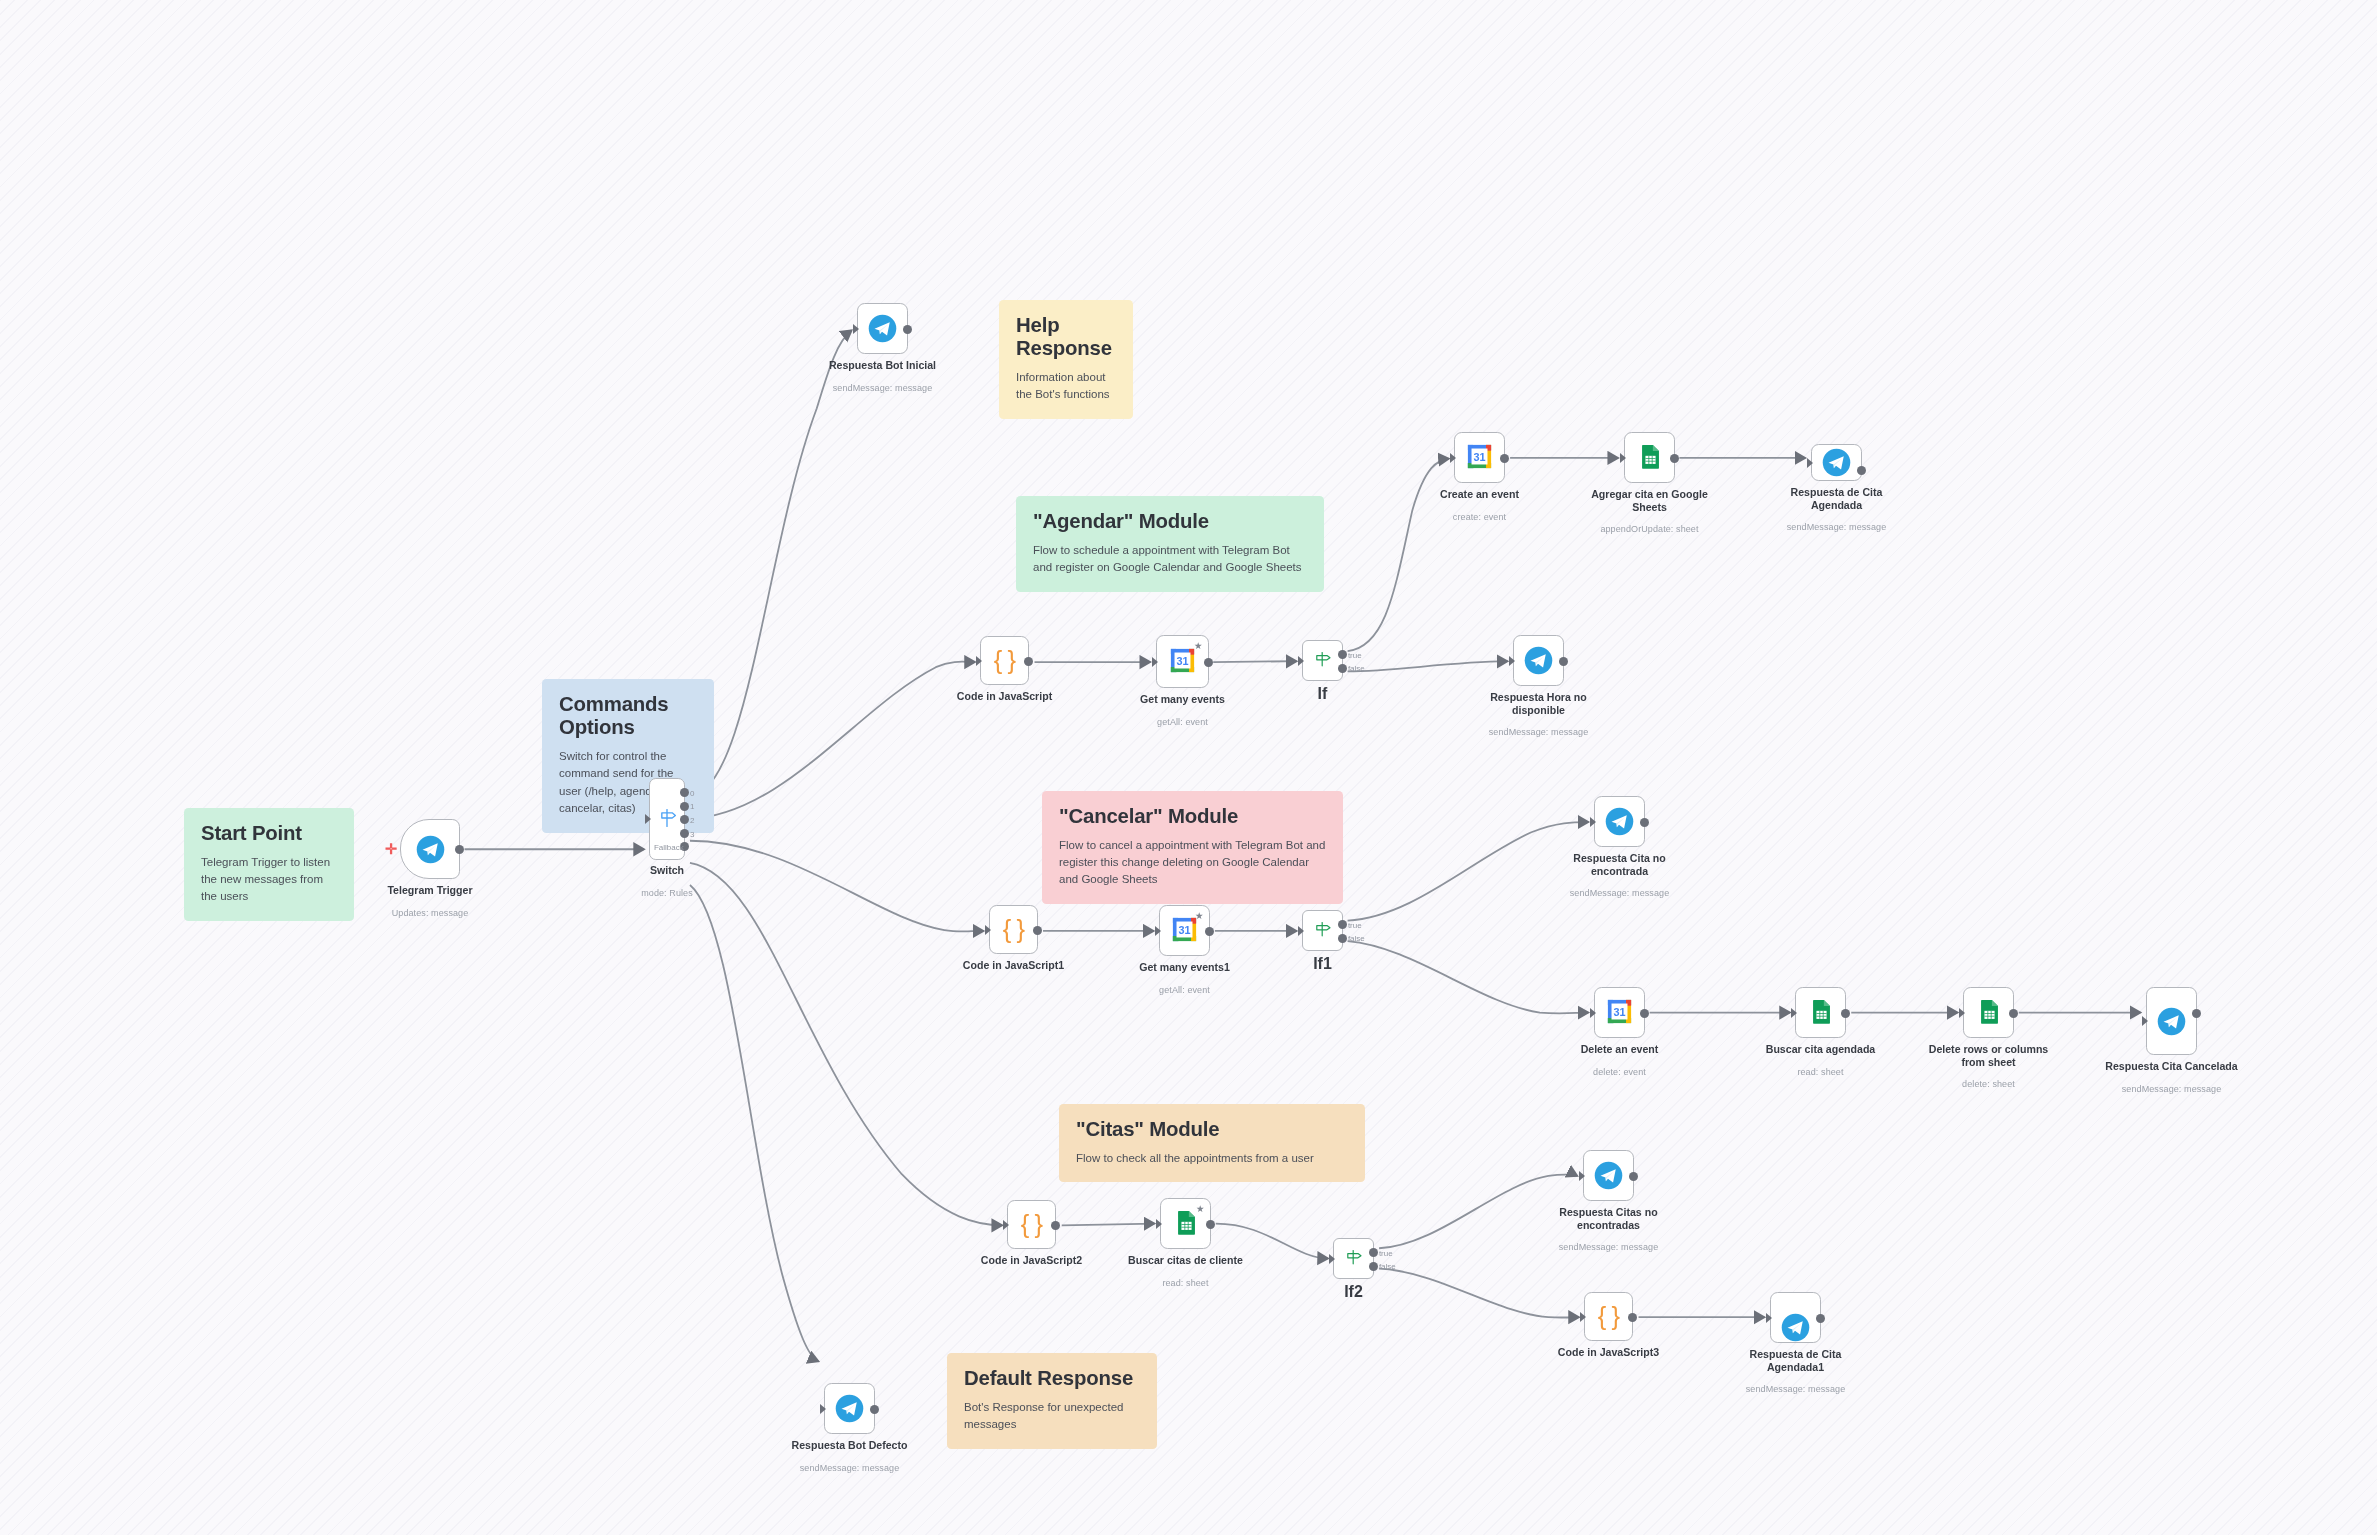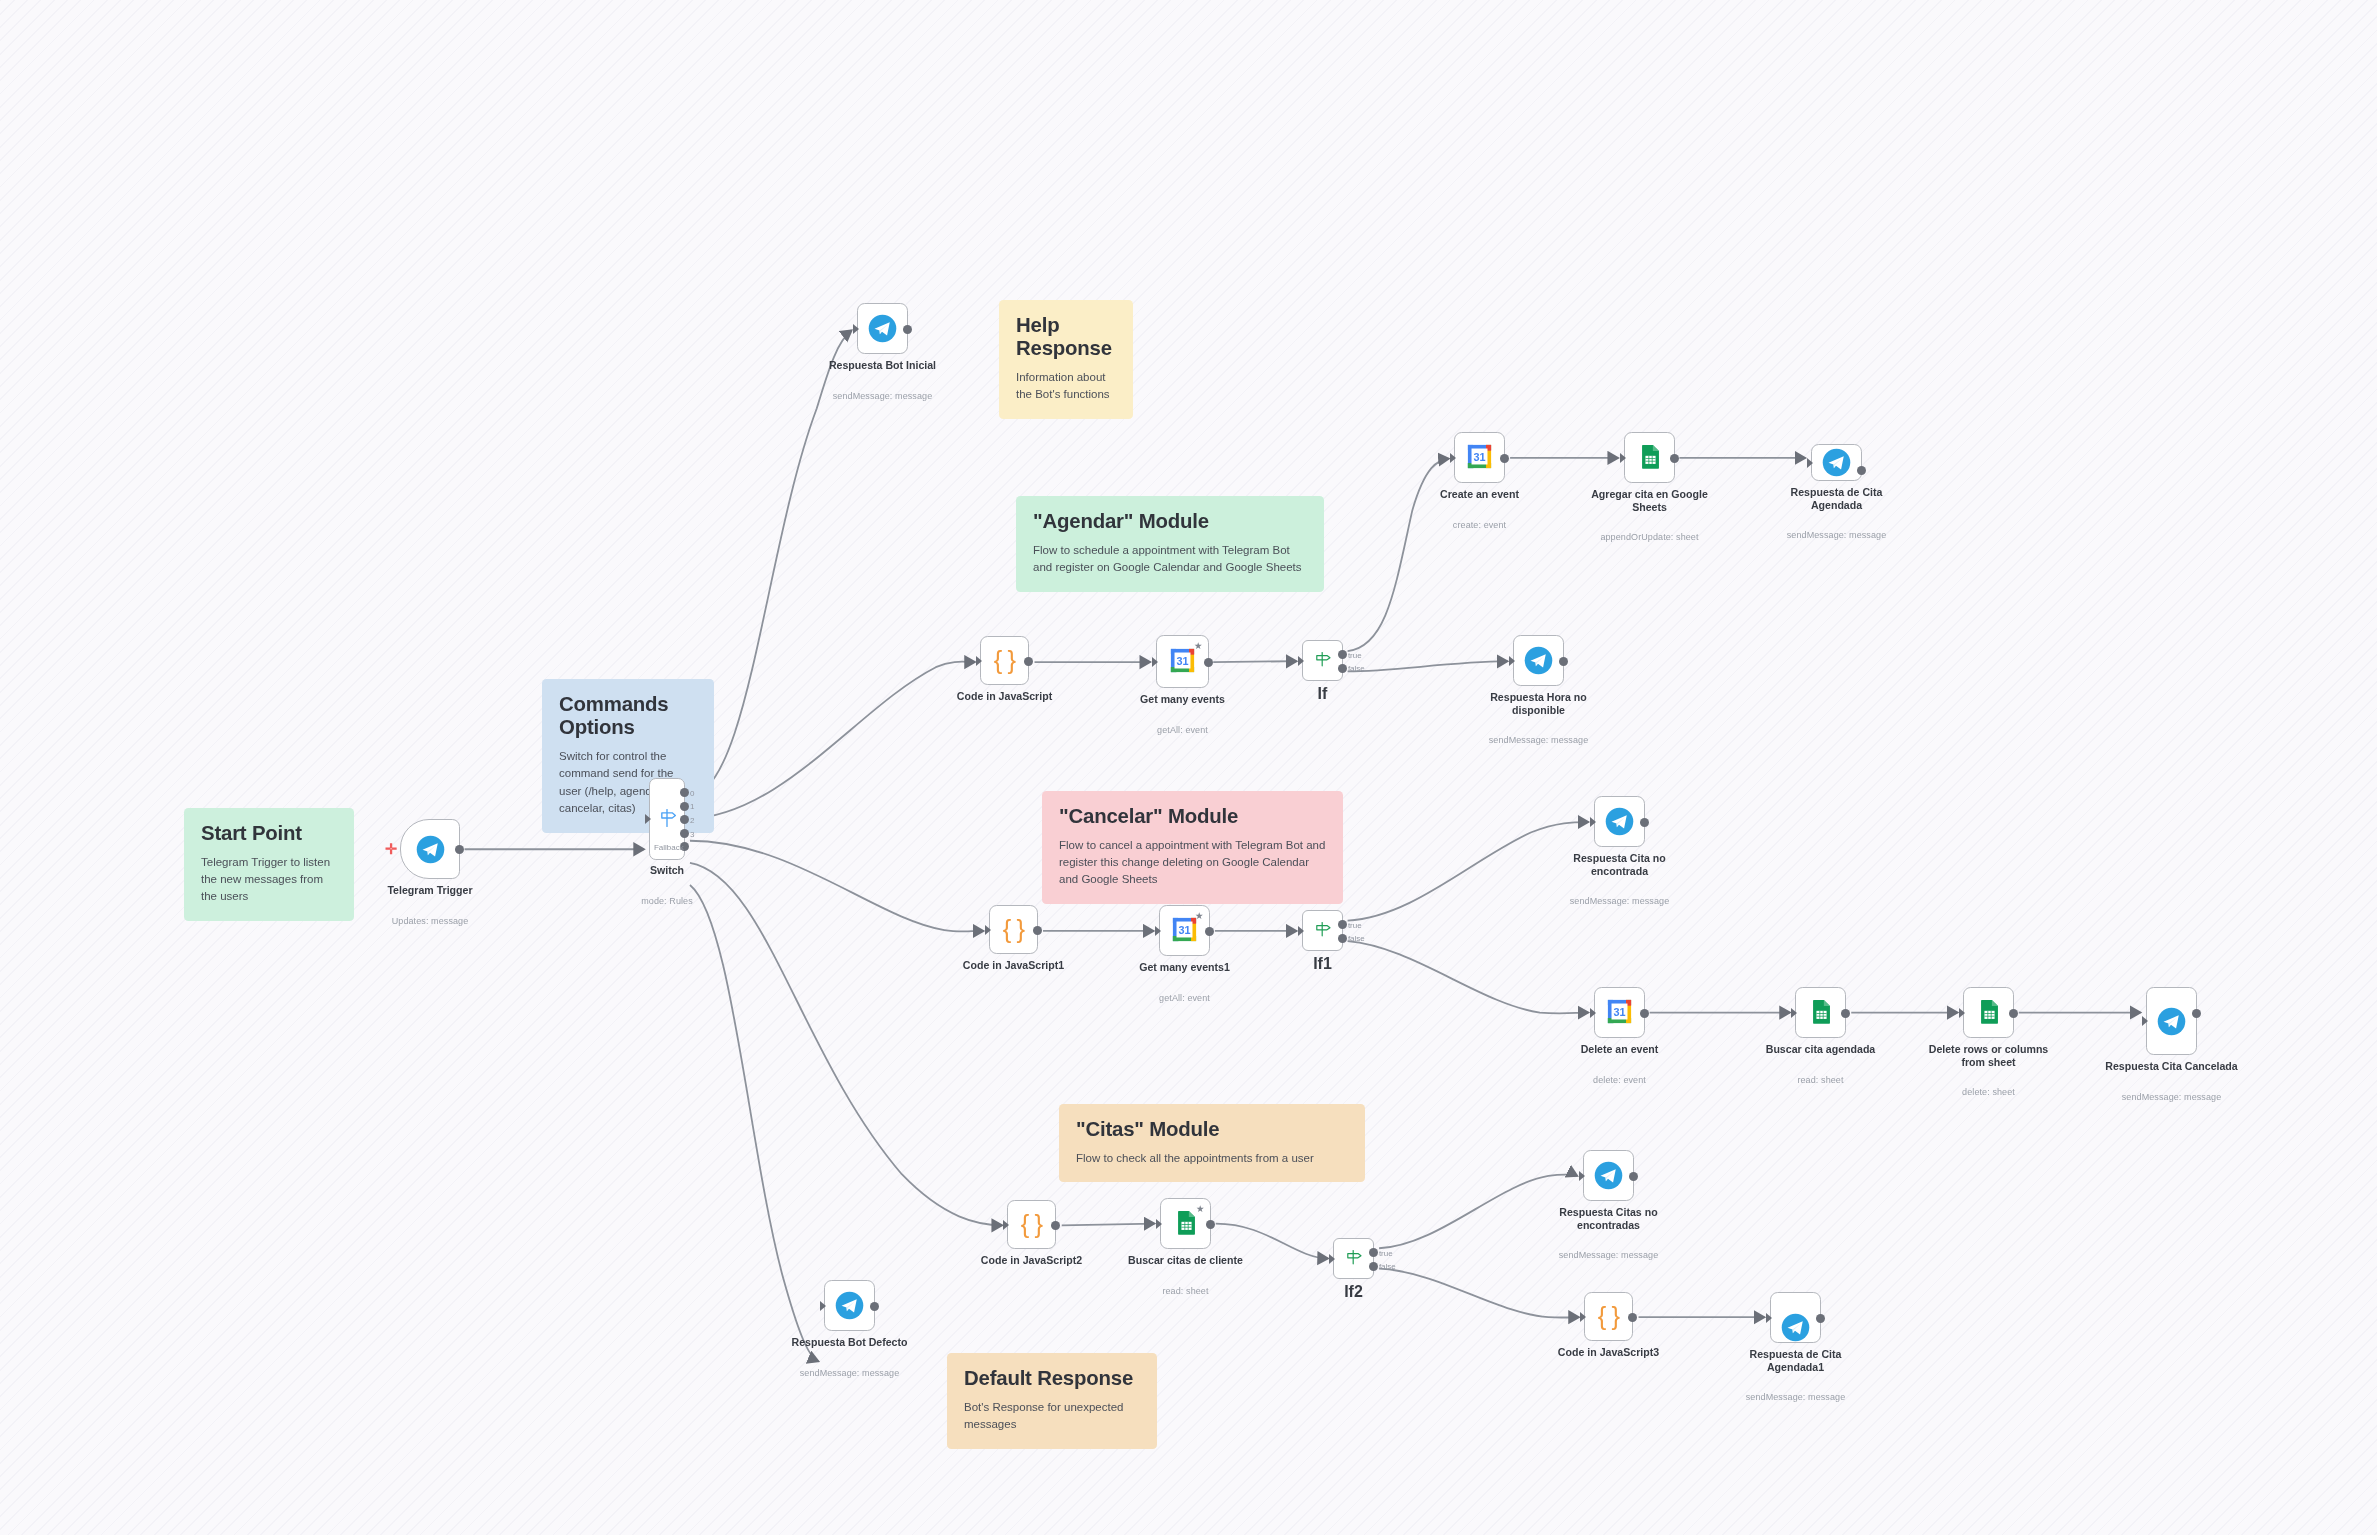--- a/index.html
+++ b/index.html
@@ -50,21 +50,21 @@
   .node.ifnode { width:41px; height:41px; border-radius:6px; }
 
   .node .caption {
     position:absolute; top:calc(100% + 6px); left:50%; transform:translateX(-50%);
     width:145px; text-align:center;
     font-size:10.6px; font-weight:700; color:#383c44; line-height:1.2;
     white-space:normal;
   }
   .node .caption.narrow { width:102px; }
   .node .subcaption {
-    display:block; margin-top:19px;
+    display:block; margin-top:11px;
     font-size:9px; font-weight:400; color:#9ba0a9; letter-spacing:0.1px;
   }
   .node.ifnode .caption { font-size:16px; top:calc(100% + 4.3px); }
   .node.switchnode .caption { top:calc(100% + 5.1px); }
 
   
   .port {
     position:absolute; width:9.4px; height:9.4px; border-radius:50%;
     background:#6b6f78;
   }
@@ -631,21 +631,21 @@
         <span class="port in"></span>
         <span class="port-wrap" style="top:21px;">
         <span class="port" style="position:relative; right:auto; top:auto; margin:0; display:block;"></span>
 
       </span>
         <span class="caption">
       <span>Respuesta de Cita Agendada1</span>
       <span class="subcaption">sendMessage: message</span>
     </span>
       </div>
-      <div class="node" style="left: 824px; top: 1280px; width: 51px; height: 51px;">
+      <div class="node" style="left: 824px; top: 1383px; width: 51px; height: 51px;">
         <span class="ic tg-wrap">
       <svg viewBox="0 0 40 40" width="29" height="29">
         <circle cx="20" cy="20" r="19" fill="#2BA0E0"></circle>
         <path d="M9 20.2 L30 11.5 L26.3 29.6 L19.3 24.4 L16.4 27.8 L15.9 22.6 Z" fill="#ffffff"></path>
         <path d="M16.4 27.8 L15.9 22.6 L27.4 14.5 L17.6 23.6 Z" fill="#d9eef8"></path>
       </svg></span>
         <span class="port in"></span>
         <span class="port-wrap" style="top:21px;">
         <span class="port" style="position:relative; right:auto; top:auto; margin:0; display:block;"></span>
 

